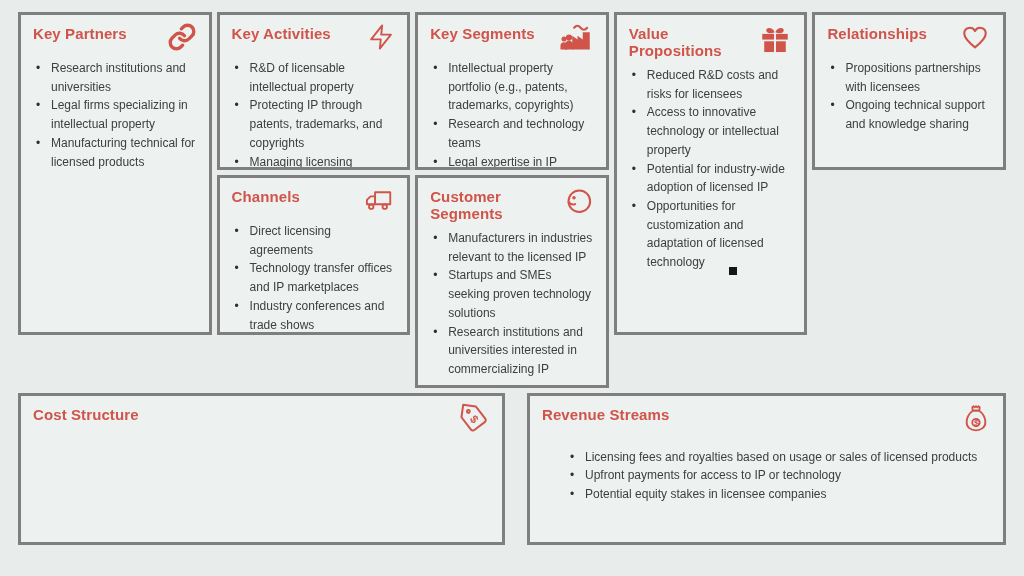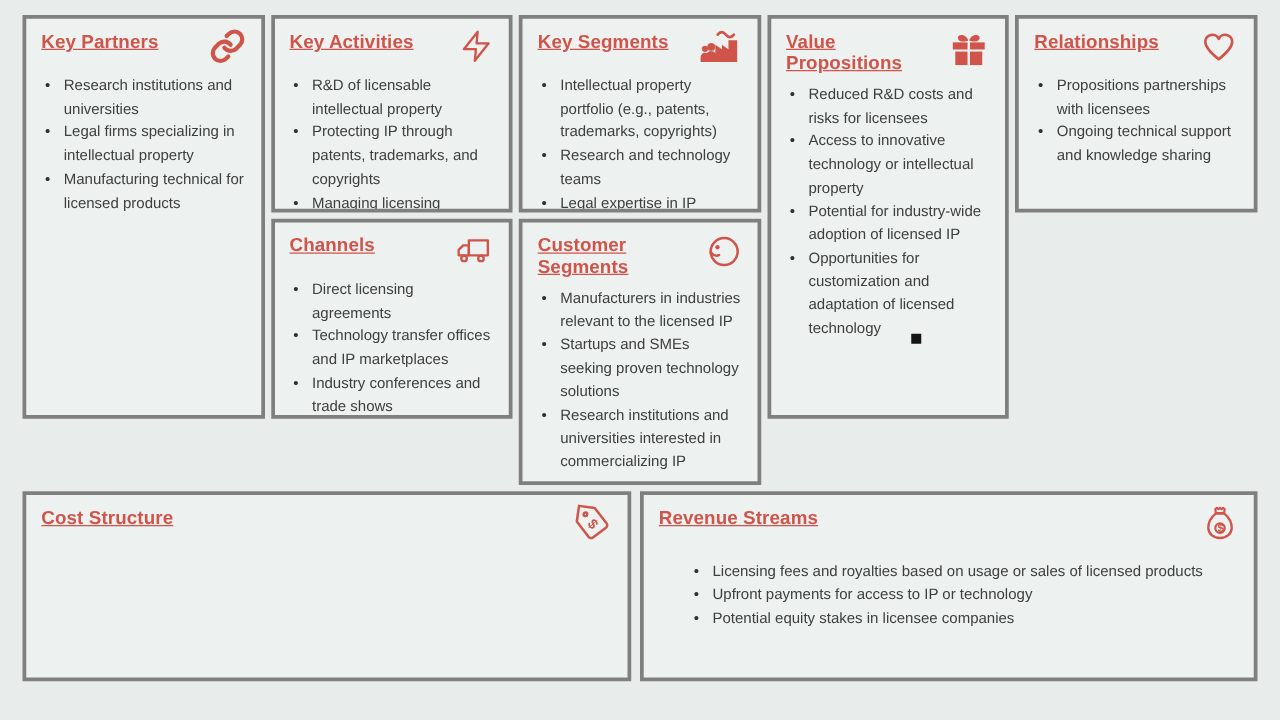--- a/index.html
+++ b/index.html
@@ -12,21 +12,21 @@
   .canvas-top{
     display:grid;
     grid-template-columns:repeat(5,1fr);
     grid-template-rows:158px 160px;
     gap:5px;
     margin:12px 18px 0 18px;
   }
   .canvas-bottom{
     display:grid;
     grid-template-columns:487px 1fr;
-    gap:7px;
+    gap:22px;
     grid-template-rows:152px;
     margin:5px 18px 18px 18px;
   }
   .panel{
     border:3px solid #7f7f7f;
     background:#edf1f0;
     padding:7px 12px 6px 12px;
     box-sizing:border-box;
     position:relative;
     overflow:hidden;
@@ -35,21 +35,20 @@
   .panel-header{
     display:flex;justify-content:space-between;align-items:flex-start;
     min-height:30px;
   }
   .panel-title{
     color:#d0544a;
     font-size:15px;
     font-weight:700;
     letter-spacing:.1px;
     margin:3px 0 0 0;
-    text-decoration:underline;
   }
   .panel-icon{flex:0 0 auto;margin-top:0;}
   .panel-icon svg{display:block;}
   ul.bullets{
     list-style:none;
     margin:7px 0 0 0;
     padding:0;
     color:#3e4040;
     font-size:12px;
     line-height:1.56;

